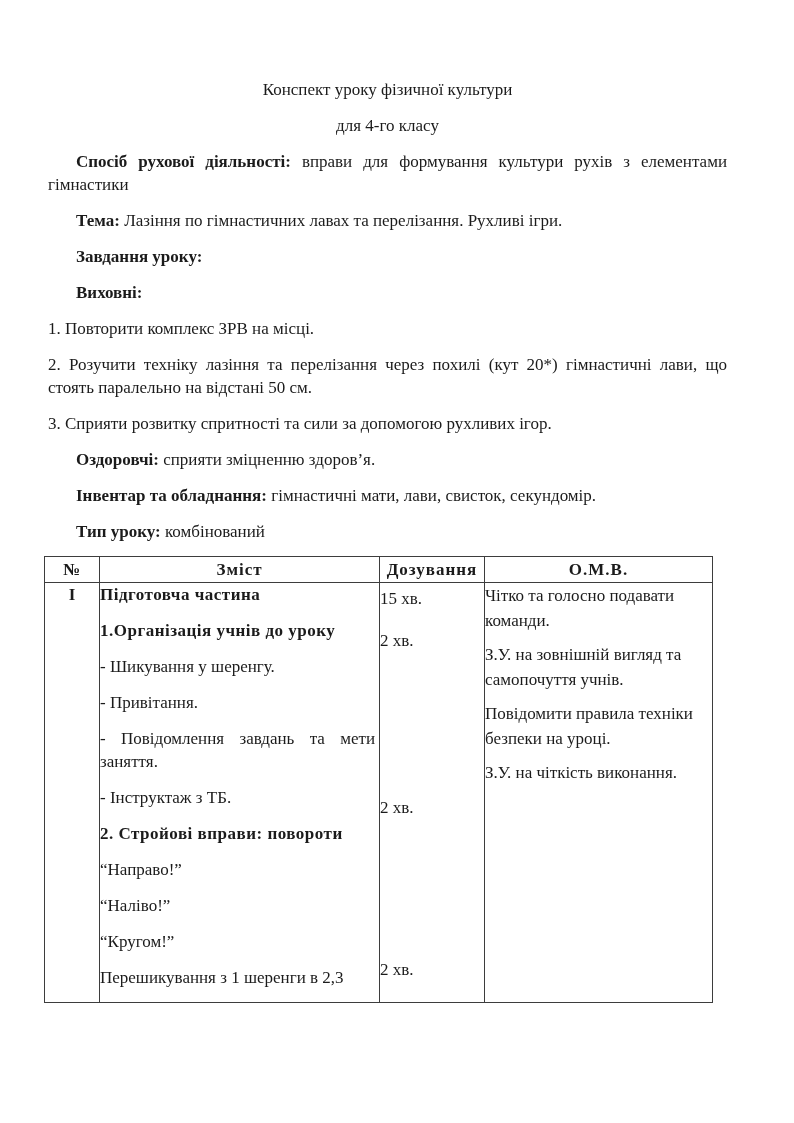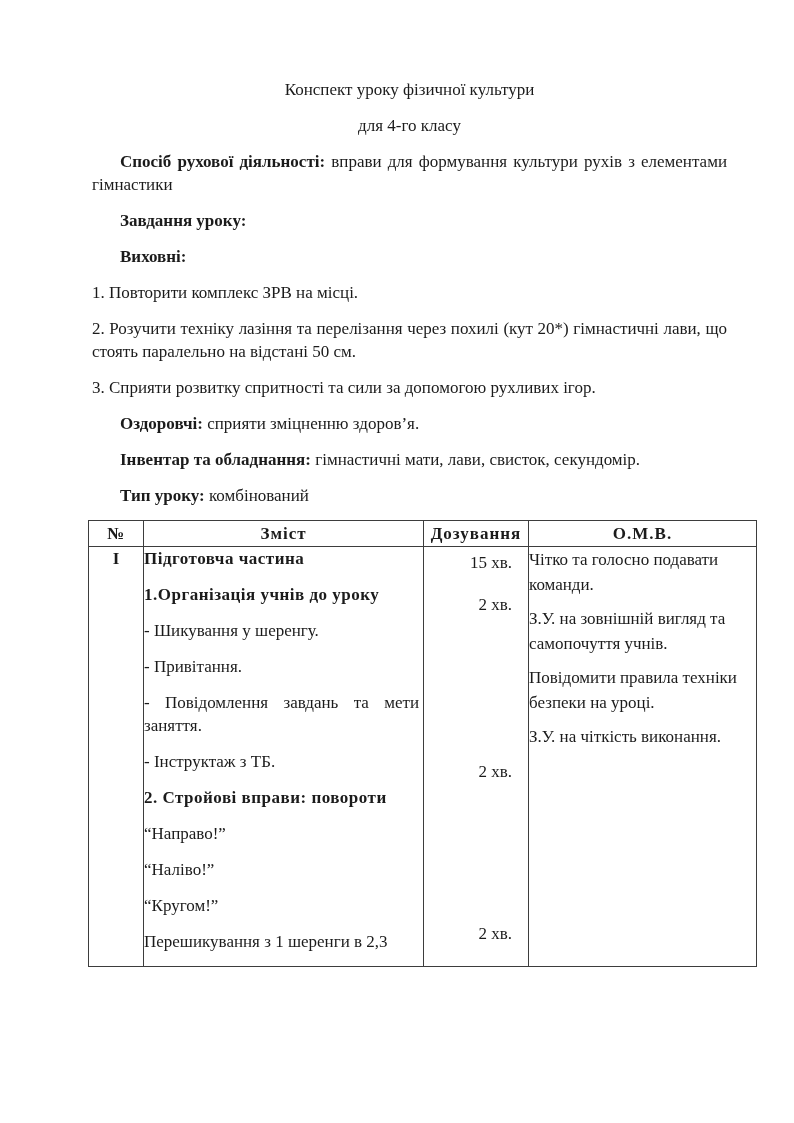--- a/index.html
+++ b/index.html
@@ -13,21 +13,21 @@
     overflow: hidden;
     color: #1b1b1b;
     font-family: "Liberation Serif", "DejaVu Serif", serif;
     font-size: 17px;
     line-height: 23px;
   }
   .page {
     box-sizing: border-box;
     width: 794px;
     height: 906px;
-    padding: 78px 67px 0 92px;
+    padding: 78px 67px 0 48px;
   }
   .page p { margin: 0 0 13px 0; }
   .center { text-align: center; }
   .justify { text-align: justify; }
   .lbl { font-weight: bold; margin-left: 28px; }
 
   
   table.plan {
     border-collapse: collapse;
     table-layout: fixed;
@@ -63,21 +63,21 @@
     line-height: 23px;
   }
   .cell-content p.hd {
     font-weight: bold;
     letter-spacing: 0.5px;
   }
   .cell-dosage { position: relative; }
   .cell-dosage .dose {
     position: absolute;
     left: 0; right: 16px;
-    text-align: right;
+    text-align: left;
     line-height: 23px;
   }
   .dose-0 { top: 4px; }
   .dose-1 { top: 46px; }
   .dose-2 { top: 213px; }
   .dose-3 { top: 375px; }
 
   .cell-omv { padding: 64px 8px 0 9px; }
   .cell-omv p {
     margin: 0 0 9px 0;
@@ -87,20 +87,21 @@
 </head>
 <body>
 
 <div class="page">
 
   <p class="center">Конспект уроку фізичної культури</p>
   <p class="center">для 4-го класу</p>
 
   <p class="justify"><b class="lbl">Спосіб рухової діяльності:</b><span> вправи для формування культури рухів з елементами гімнастики</span></p>
 
+  <p><b class="lbl">Тема:</b><span> Лазіння по гімнастичних лавах та перелізання. Рухливі ігри.</span></p>
 
   <p><b class="lbl">Завдання уроку:</b></p>
 
   <p><b class="lbl">Виховні:</b></p>
 
   <p>1. Повторити комплекс ЗРВ на місці.</p>
 
   <p class="justify">2. Розучити техніку лазіння та перелізання через похилі (кут 20*) гімнастичні лави, що стоять паралельно на відстані 50 см.</p>
 
   <p>3. Сприяти розвитку спритності та сили за допомогою рухливих ігор.</p>

